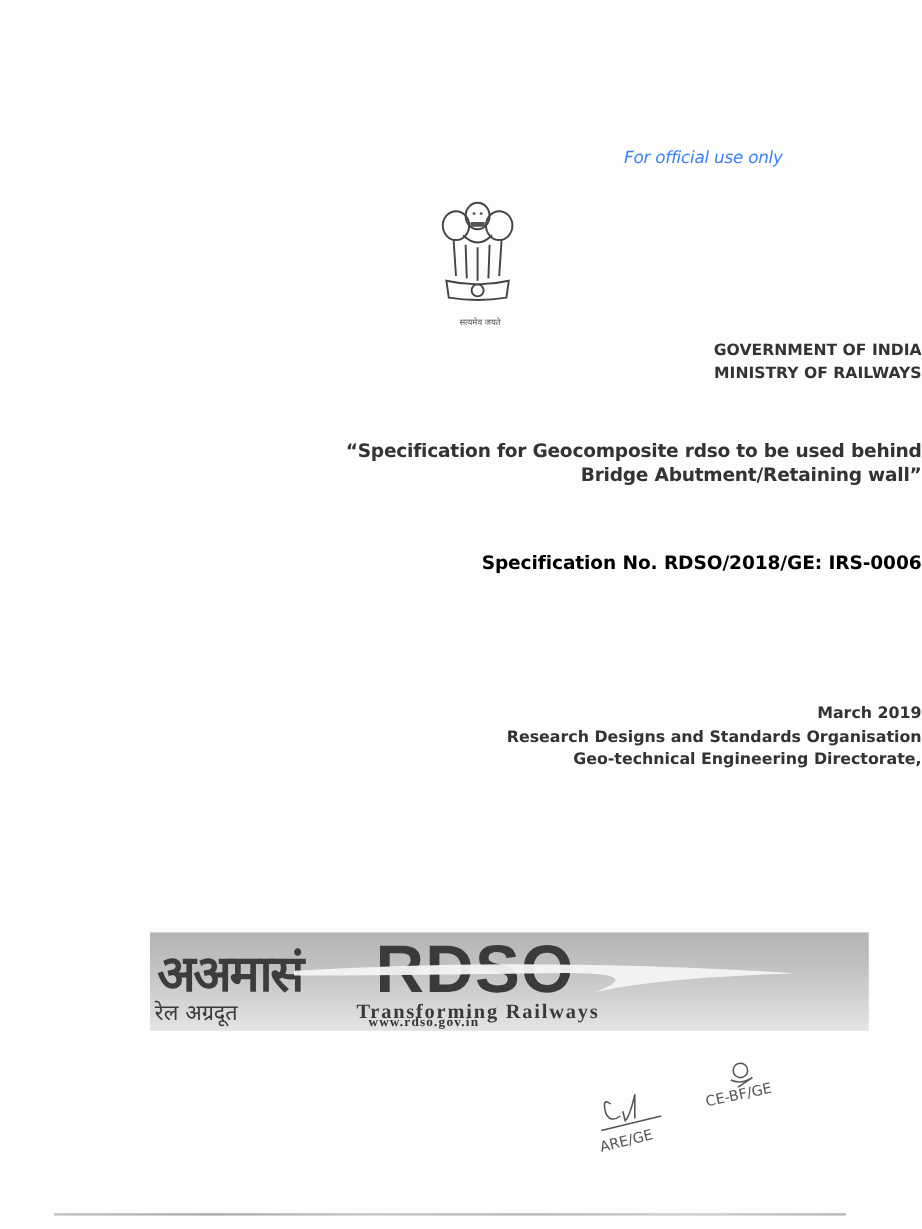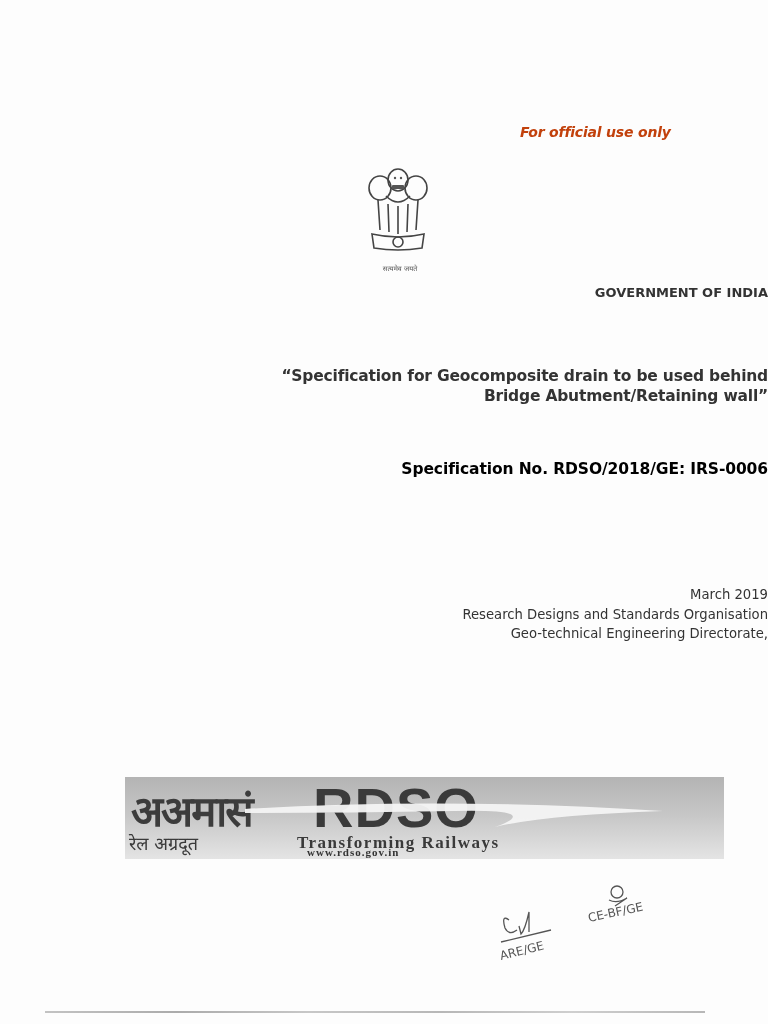--- a/index.html
+++ b/index.html
@@ -5,30 +5,30 @@
     html, body { margin: 0; padding: 0; }
     body {
       width: 768px; height: 1024px; position: relative; overflow: hidden;
       background: #fdfdfd;
       font-family: "DejaVu Sans", sans-serif;
       color: #2a2a2a;
     }
     .abs { position: absolute; }
     .official {
       left: 520px; top: 124px; width: 200px;
-      font-size: 14px; font-style: italic; font-weight: bold; color: #c2410c;
+      font-size: 14px; font-style: italic; font-weight: normal; color: #3b82f6;
       letter-spacing: -0.2px;
     }
     .emblem { left: 358px; top: 160px; width: 80px; height: 100px; }
     .motto { left: 370px; top: 264px; width: 60px; text-align: center; font-size: 7px; color: #555; }
     .center-block { left: 0; width: 768px; text-align: right; }
     .gov { top: 283px; font-size: 13px; font-weight: bold; color: #333; line-height: 19px; }
     .title { top: 366px; font-size: 15.5px; font-weight: bold; color: #333; line-height: 20px; letter-spacing: -0.2px; }
     .specno { top: 460px; font-size: 15.5px; font-weight: bold; color: #000000; letter-spacing: -0.1px; }
-    .org { top: 585px; font-size: 13.2px; font-weight: normal; color: #333; line-height: 19.5px; }
+    .org { top: 585px; font-size: 13.2px; font-weight: bold; color: #333; line-height: 19.5px; }
     .banner {
       left: 125px; top: 777px; width: 599px; height: 82px;
       background: linear-gradient(180deg, #b4b4b4 0%, #c6c6c6 45%, #e4e4e4 100%);
       overflow: hidden;
     }
     .banner-hindi {
       left: 6px; top: 4px; font-size: 42px; font-weight: bold; color: #3c3c3c;
       font-family: "DejaVu Sans", sans-serif; letter-spacing: -2px;
     }
     .banner-rdso {
@@ -71,24 +71,25 @@
   <g fill="#555">
     <circle cx="37" cy="18" r="1.2"></circle>
     <circle cx="43" cy="18" r="1.2"></circle>
     <rect x="34" y="25" width="12" height="4" rx="1"></rect>
   </g>
 </svg>
 <div class="abs motto">सत्यमेव जयते</div>
 
 <div class="abs center-block gov">
   <div>GOVERNMENT OF INDIA</div>
+  <div>MINISTRY OF RAILWAYS</div>
 </div>
 
 <div class="abs center-block title">
-  <div>“Specification for Geocomposite drain to be used behind</div>
+  <div>“Specification for Geocomposite rdso to be used behind</div>
   <div>Bridge Abutment/Retaining wall”</div>
 </div>
 
 <div class="abs center-block specno">Specification No. RDSO/2018/GE: IRS-0006</div>
 
 <div class="abs center-block org">
   <div>March 2019</div>
   <div>Research Designs and Standards Organisation</div>
   <div>Geo-technical Engineering Directorate,</div>
 </div>

